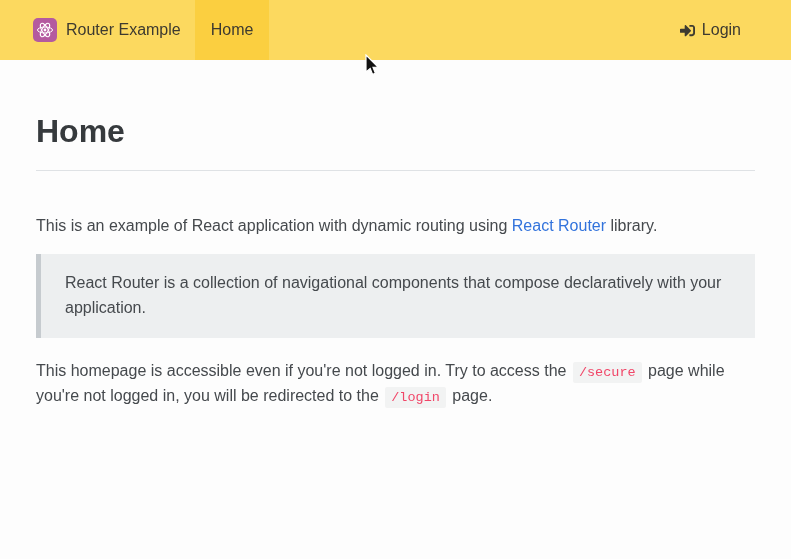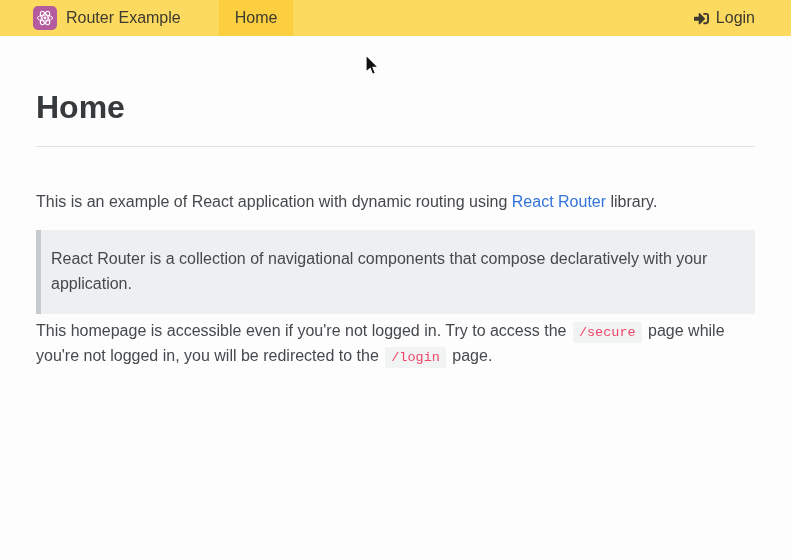--- a/index.html
+++ b/index.html
@@ -25,26 +25,25 @@
     font-family: "Liberation Sans", sans-serif;
     color: var(--text-color);
     position: relative;
     overflow: hidden;
   }
 
   
   .navbar {
     display: flex;
     align-items: stretch;
-    height: 36px;
+    height: 60px;
     background: var(--navbar-bg);
     padding-left: 33px;
     font-size: 16px;
     color: var(--navbar-text);
-    gap: 24px;
   }
   .navbar-brand {
     display: flex;
     align-items: center;
     gap: 9px;
     margin-right: 14px;
     cursor: pointer;
   }
   .brand-icon { width: 24px; height: 24px; display: block; }
   .brand-label { color: var(--navbar-text); }
@@ -53,21 +52,21 @@
     align-items: center;
     padding: 0 16px;
     cursor: pointer;
     color: var(--navbar-text);
   }
   .nav-item.active { background: var(--navbar-active-bg); }
   .navbar-right {
     margin-left: auto;
     display: flex;
     align-items: center;
-    padding-right: 36px;
+    padding-right: 50px;
   }
   .login-link {
     display: flex;
     align-items: center;
     gap: 7px;
     cursor: pointer;
     color: var(--navbar-text);
   }
   .signin-icon { width: 15px; height: 15px; display: block; }
 
@@ -84,31 +83,31 @@
     border: none;
     border-top: 1px solid var(--divider-color);
     margin: 20px 0 0;
   }
   .para {
     font-size: 16px;
     line-height: 1.56;
     margin: 0;
   }
   .intro-para { margin-top: 43px; }
-  .note-para { margin-top: 5px; }
+  .note-para { margin-top: 21px; }
   .text-link {
     color: var(--link-color);
     text-decoration: none;
     cursor: pointer;
   }
   blockquote.quote {
     margin: 15px 0 0;
     background: var(--blockquote-bg);
     border-left: 5px solid var(--blockquote-border);
-    padding: 17px 10px;
+    padding: 17px 24px;
     font-size: 16px;
     line-height: 1.56;
     color: var(--text-color);
   }
   code.inline-code {
     font-family: "Liberation Mono", "DejaVu Sans Mono", monospace;
     font-size: 13.5px;
     color: var(--code-color);
     background: var(--code-bg);
     padding: 3px 6px;

